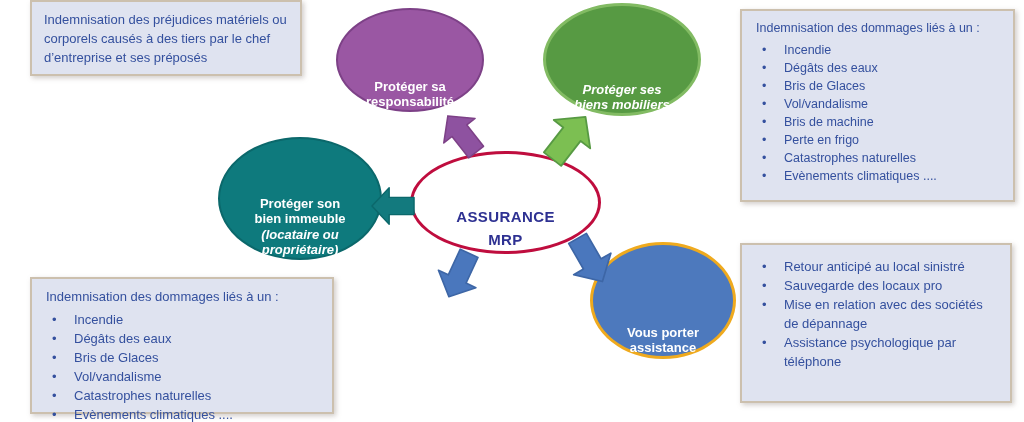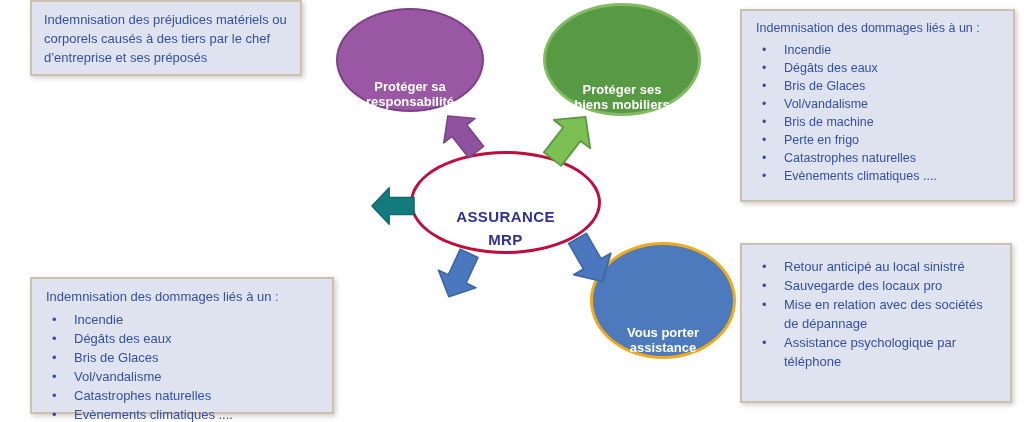--- a/index.html
+++ b/index.html
@@ -38,21 +38,21 @@
     font-size:13px; font-weight:bold; line-height:1.2;
     white-space:pre-line;
   }
   .node .sub { font-style:italic; }
   #node-responsabilite {
     left:336px; top:8px; width:148px; height:104px;
     background:var(--purple_fill); border:2px solid var(--purple_border);
   }
   #node-mobiliers {
     left:543px; top:3px; width:158px; height:113px;
-    background:var(--green_fill); border:3px solid var(--green_border);
+    background:var(--green_fill); border:3px solid var(--green_border);font-style:italic;
   }
   #node-immeuble {
     left:218px; top:137px; width:164px; height:123px;
     background:var(--teal_fill); border:2px solid var(--teal_border);
   }
   #node-activite {
     left:360px; top:294px; width:154px; height:117px;
     background:var(--blue_fill); border:3px solid var(--gold_border);
   }
   #node-assistance {
@@ -127,20 +127,26 @@
   <div class="node" id="node-responsabilite">
     <div>Protéger sa
 responsabilité</div>
   </div>
 
   <div class="node" id="node-mobiliers">
     <div>Protéger ses
 biens mobiliers</div>
   </div>
 
+  <div class="node" id="node-immeuble">
+    <div>Protéger son
+bien immeuble</div>
+    <div class="sub">(locataire ou
+propriétaire)</div>
+  </div>
 
 
   <div class="node" id="node-center">
     <div>ASSURANCE
 MRP</div>
   </div>
 
   <div class="node" id="node-assistance">
     <div>Vous porter
 assistance</div>

